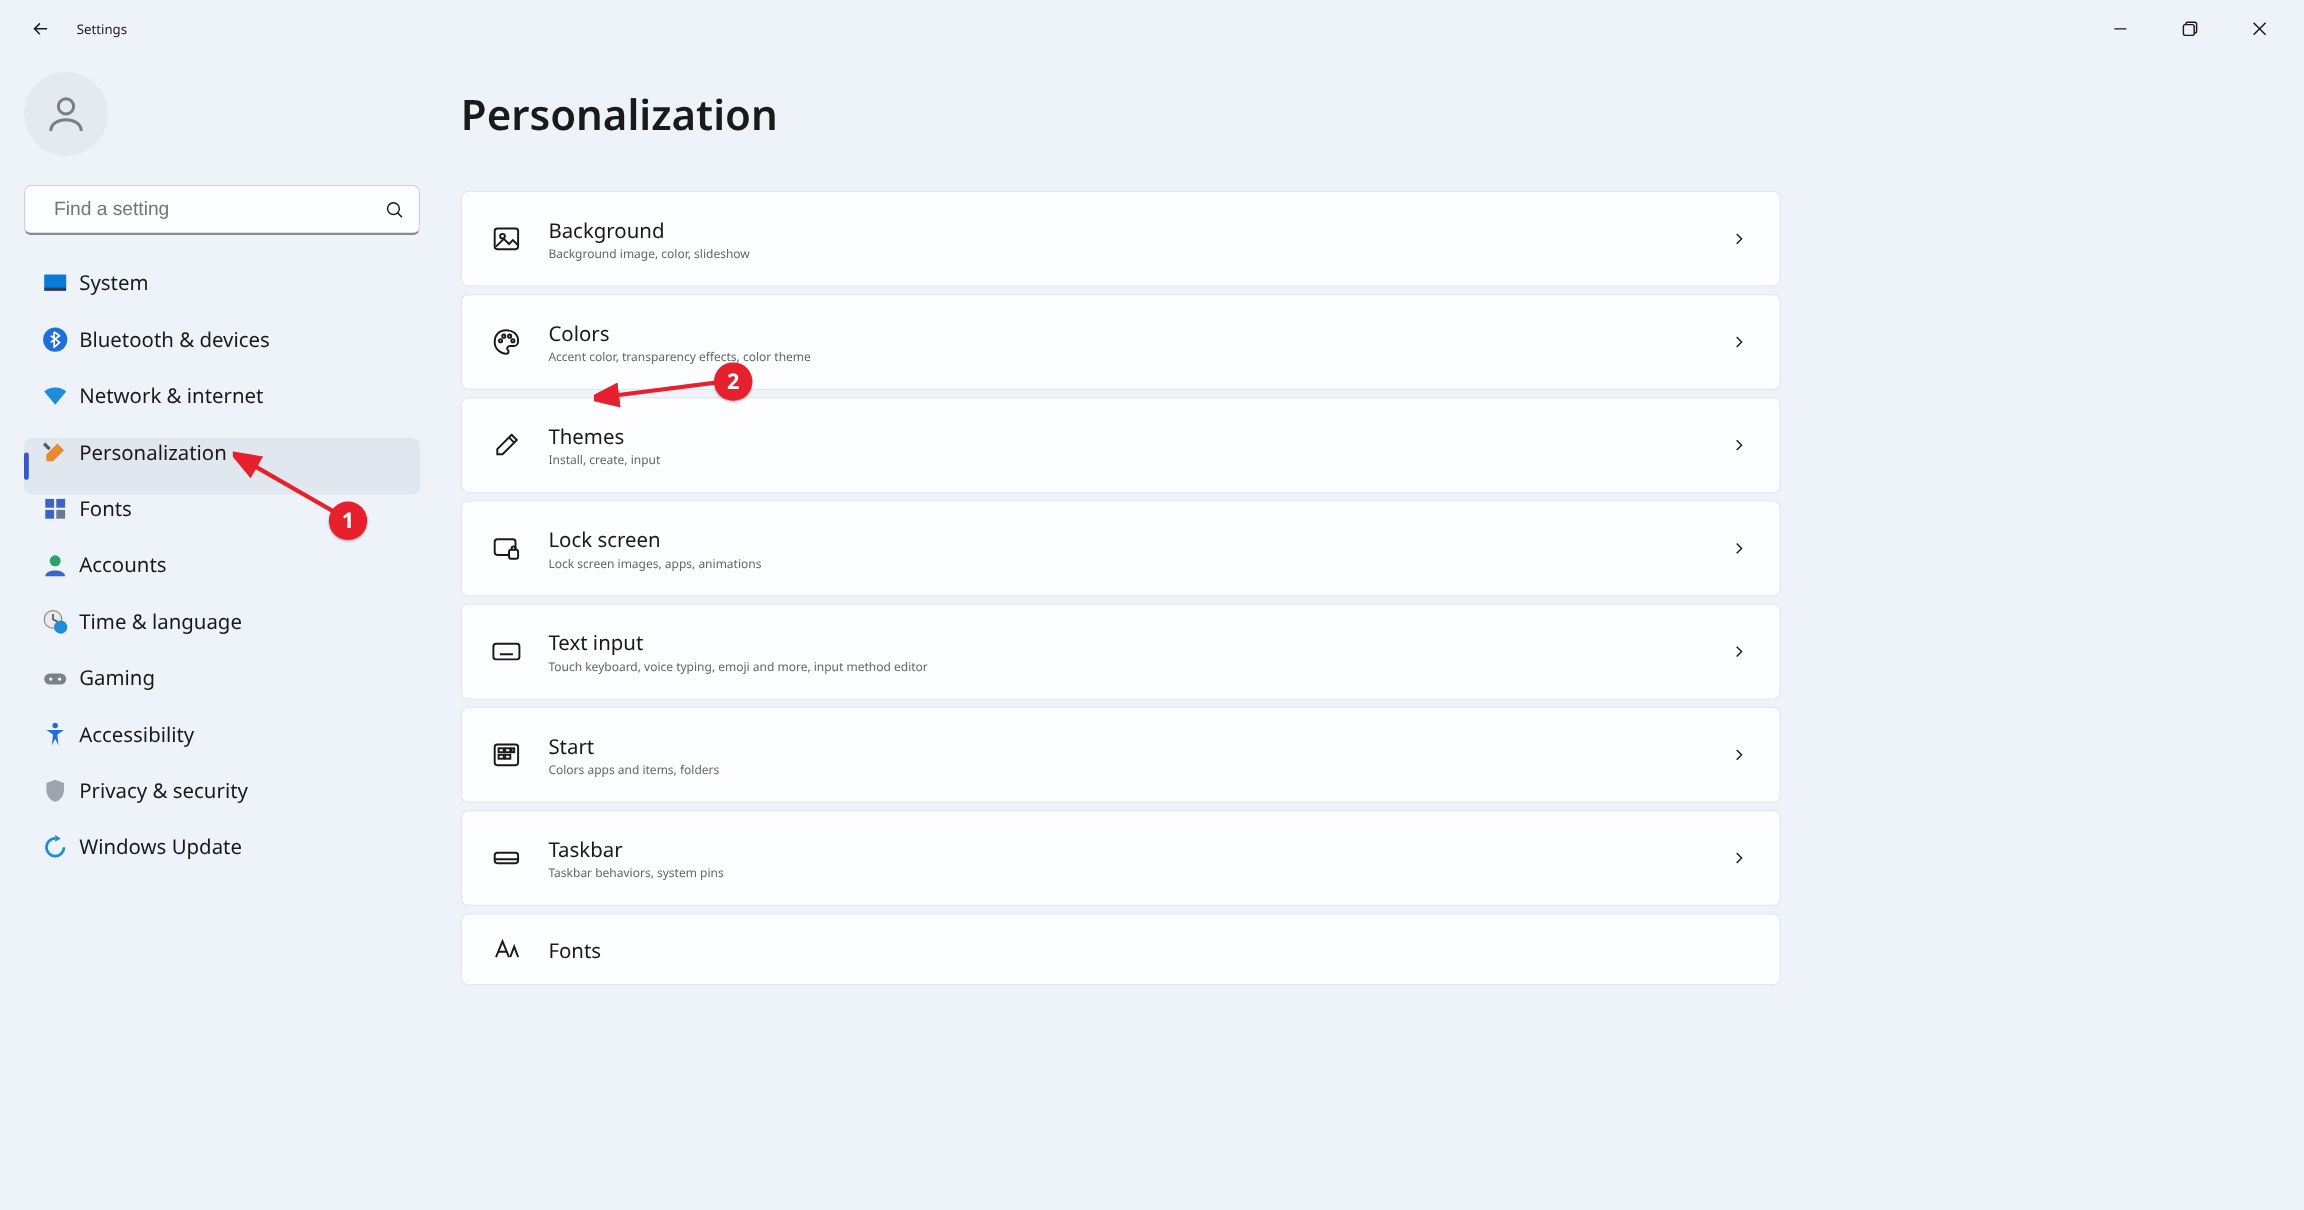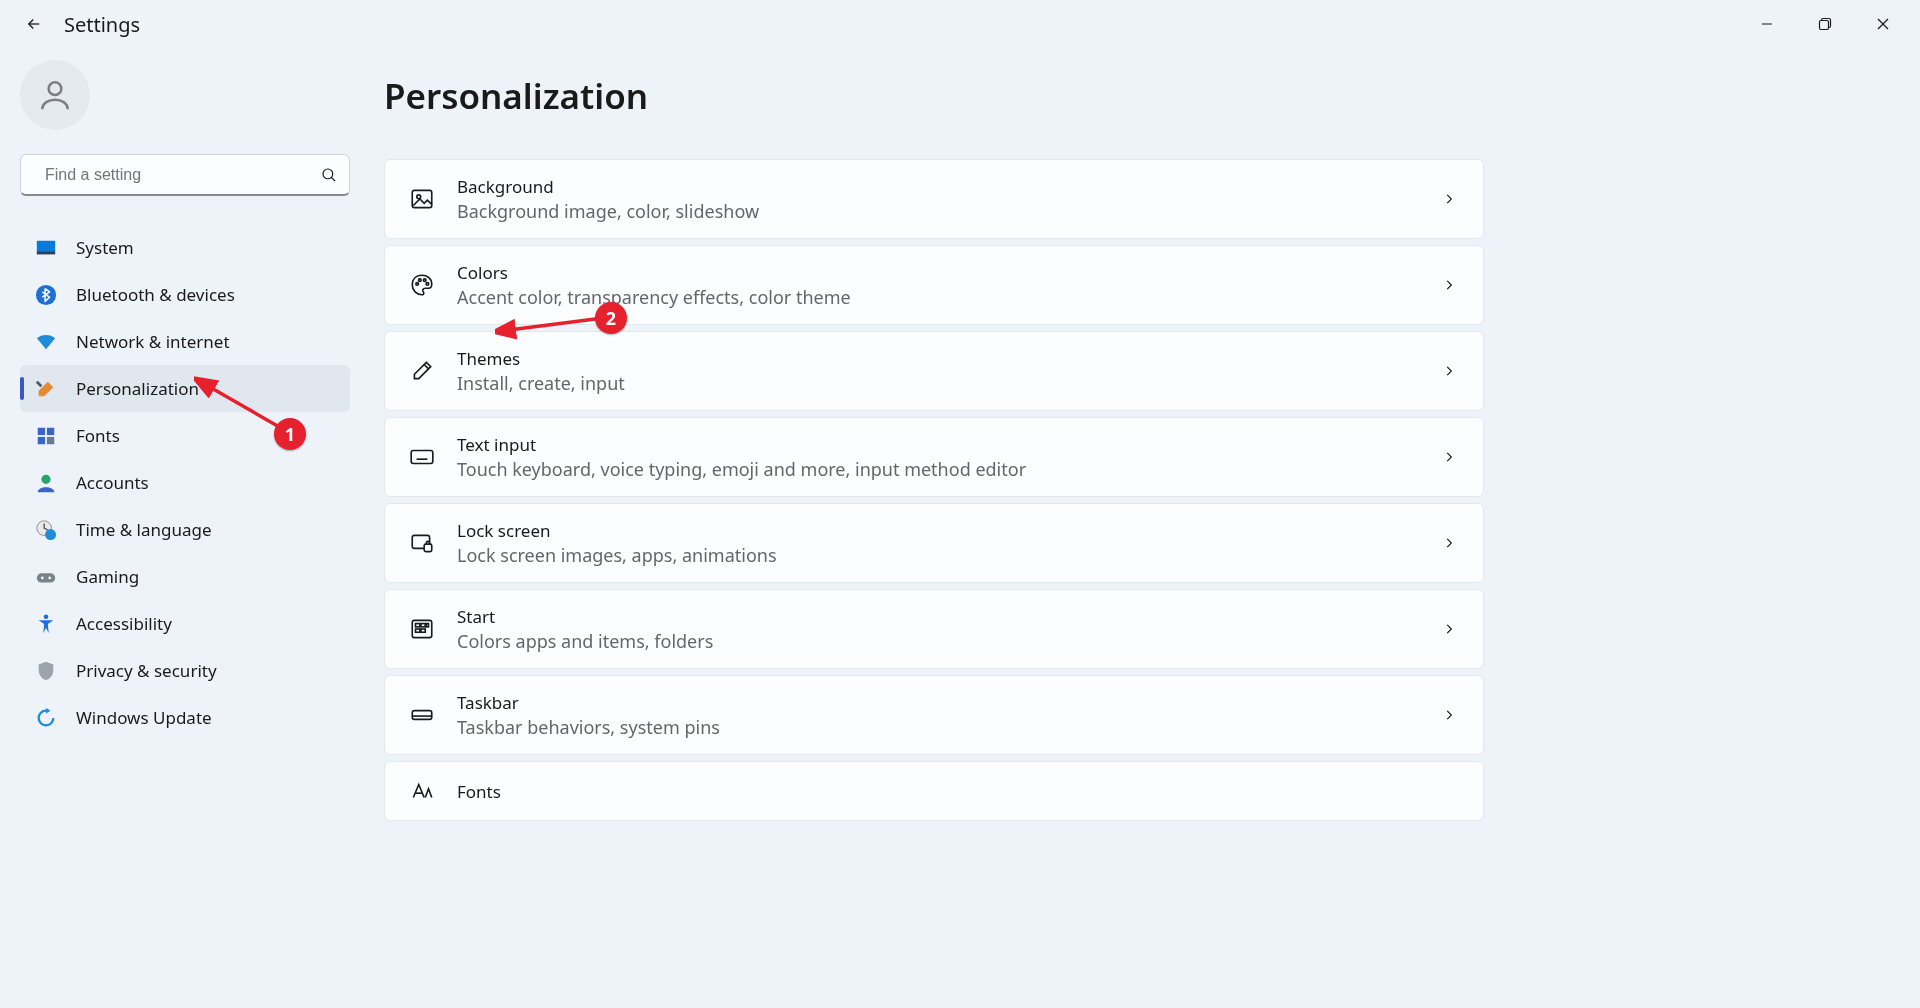--- a/index.html
+++ b/index.html
@@ -17,21 +17,21 @@
     display: flex;
     align-items: center;
     padding: 0 8px 0 16px;
   }
   .back-btn {
     width: 36px; height: 36px;
     display: flex; align-items: center; justify-content: center;
     border-radius: 4px;
     margin-right: 12px;
   }
-  .app-title { font-size: 20px; font-weight: 400; }
+  .app-title { font-size: 11px; font-weight: 400; }
   .spacer { flex: 1; }
   .win-controls { display: flex; }
   .win-btn {
     width: 58px; height: 40px;
     display: flex; align-items: center; justify-content: center;
   }
 
   
   .app-body {
     display: flex;
@@ -66,25 +66,25 @@
     padding: 0 44px 0 24px;
     font-size: 16px;
     outline: none;
   }
   .searchbox .search-icon {
     position: absolute; right: 12px; top: 50%;
     transform: translateY(-50%);
   }
   .navlist { display: flex; flex-direction: column; gap: 0; }
   .navitem {
-    display: flex; align-items: center;
+    display: flex; 
     height: 47px;
     padding: 0 14px;
     border-radius: 6px;
-    gap: 18px;
+    gap: 8px;
     position: relative;
     font-size: 17px;
     cursor: default;
   }
   .navitem.active {
     background: #e1e7ef;
   }
   .navitem.active::before {
     content: "";
     position: absolute;
@@ -113,21 +113,21 @@
     border-radius: 6px;
     height: 80px;
     display: flex;
     align-items: center;
     padding: 0 24px;
     gap: 22px;
   }
   .card-icon { width: 26px; height: 26px; display: flex; align-items: center; justify-content: center; }
   .card-text { flex: 1; display: flex; flex-direction: column; gap: 1px; }
   .card-title { font-size: 17px; font-weight: 400; }
-  .card-sub { font-size: 18px; color: #666; }
+  .card-sub { font-size: 10px; color: #666; }
   .card-chevron { width: 20px; display:flex; align-items:center; justify-content:center; }
 
   
   .callout {
     position: absolute;
     pointer-events: none;
   }
   .badge {
     width: 32px; height: 32px;
     background: #e6202d;
@@ -385,51 +385,51 @@
         </div>
         <span class="card-chevron">
             <svg width="14" height="14" viewBox="0 0 24 24" fill="none" stroke="#1a1a1a" stroke-width="2">
               <path d="M9 5l7 7-7 7"></path>
             </svg>
           </span>
       </div>
 
       <div class="card">
         <span class="card-icon">
+          <svg width="28" height="28" viewBox="0 0 24 24" fill="none" stroke="#1a1a1a" stroke-width="1.5">
+              <rect x="3" y="5" width="16" height="12" rx="2"></rect>
+              <rect x="14" y="13" width="7" height="7" rx="1.5" fill="#fcfdfe"></rect>
+              <path d="M16 13 v-1 a1.5 1.5 0 0 1 3 0 v1"></path>
+            </svg>
+        </span>
+        <div class="card-text">
+          <span class="card-title">Lock screen</span>
+          <span class="card-sub">Lock screen images, apps, animations</span>
+        </div>
+        <span class="card-chevron">
+            <svg width="14" height="14" viewBox="0 0 24 24" fill="none" stroke="#1a1a1a" stroke-width="2">
+              <path d="M9 5l7 7-7 7"></path>
+            </svg>
+          </span>
+      </div>
+
+      <div class="card">
+        <span class="card-icon">
           <svg width="26" height="26" viewBox="0 0 24 24" fill="none" stroke="#1a1a1a" stroke-width="1.5">
               <rect x="2" y="6" width="20" height="12" rx="2"></rect>
               <line x1="6" y1="10" x2="6" y2="10"></line>
               <line x1="10" y1="10" x2="10" y2="10"></line>
               <line x1="14" y1="10" x2="14" y2="10"></line>
               <line x1="18" y1="10" x2="18" y2="10"></line>
               <line x1="7" y1="14" x2="17" y2="14"></line>
             </svg>
         </span>
         <div class="card-text">
           <span class="card-title">Text input</span>
           <span class="card-sub">Touch keyboard, voice typing, emoji and more, input method editor</span>
-        </div>
-        <span class="card-chevron">
-            <svg width="14" height="14" viewBox="0 0 24 24" fill="none" stroke="#1a1a1a" stroke-width="2">
-              <path d="M9 5l7 7-7 7"></path>
-            </svg>
-          </span>
-      </div>
-
-      <div class="card">
-        <span class="card-icon">
-          <svg width="28" height="28" viewBox="0 0 24 24" fill="none" stroke="#1a1a1a" stroke-width="1.5">
-              <rect x="3" y="5" width="16" height="12" rx="2"></rect>
-              <rect x="14" y="13" width="7" height="7" rx="1.5" fill="#fcfdfe"></rect>
-              <path d="M16 13 v-1 a1.5 1.5 0 0 1 3 0 v1"></path>
-            </svg>
-        </span>
-        <div class="card-text">
-          <span class="card-title">Lock screen</span>
-          <span class="card-sub">Lock screen images, apps, animations</span>
         </div>
         <span class="card-chevron">
             <svg width="14" height="14" viewBox="0 0 24 24" fill="none" stroke="#1a1a1a" stroke-width="2">
               <path d="M9 5l7 7-7 7"></path>
             </svg>
           </span>
       </div>
 
       <div class="card">
         <span class="card-icon">

